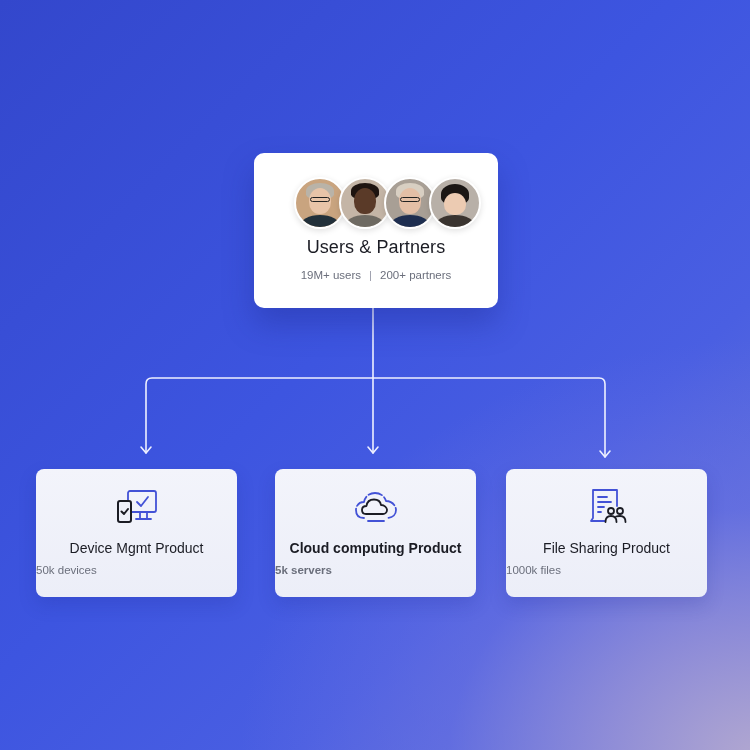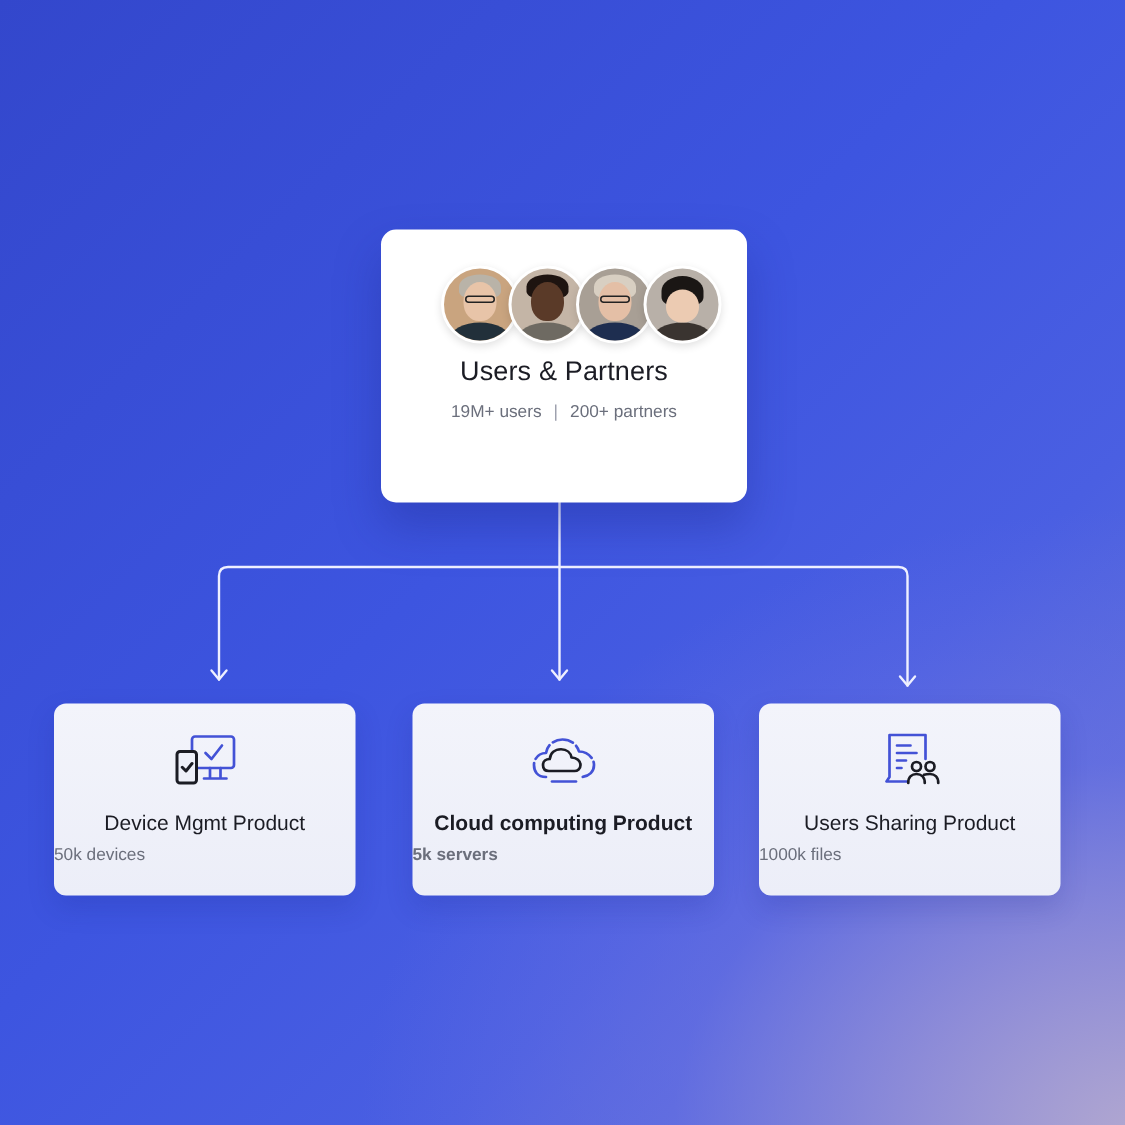--- a/index.html
+++ b/index.html
@@ -5,21 +5,21 @@
   html, body { margin: 0; padding: 0; }
   body {
     width: 750px; height: 750px; position: relative; overflow: hidden;
     font-family: "Liberation Sans", "DejaVu Sans", sans-serif;
     background:
       radial-gradient(ellipse 520px 420px at 760px 760px, rgba(178,168,208,1) 0%, rgba(150,145,215,0.85) 30%, rgba(110,115,225,0.5) 60%, rgba(70,90,230,0) 100%),
       linear-gradient(135deg, #3347cc 0%, #3d55e0 45%, #4a5fe2 70%, #6b79d8 100%);
   }
   .connectors { position: absolute; left: 0; top: 0; width: 750px; height: 750px; pointer-events: none; }
   .top-card {
-    position: absolute; left: 254px; top: 153px; width: 244px; height: 182px;
+    position: absolute; left: 254px; top: 153px; width: 244px; height: 155px;
     background: #ffffff; border-radius: 10px;
     box-shadow: 0 16px 30px rgba(30, 40, 140, 0.35);
   }
   .avatars { position: absolute; left: 40px; top: 24px; height: 52px; display: flex; }
   .avatar {
     width: 48px; height: 48px; border-radius: 50%; border: 2px solid #ffffff;
     margin-left: -7px; position: relative; overflow: hidden;
     box-shadow: 0 2px 6px rgba(0,0,0,0.12);
   }
   .avatar:first-child { margin-left: 0; }
@@ -154,15 +154,15 @@
         <path d="M6 2 L30 2 L30 18 M6 2 L6 30 L4 33 L18 33" stroke="#4352d6" stroke-width="1.8"></path>
         <path d="M11 9 L20 9 M11 14 L24 14 M11 19 L17 19 M11 24 L14 24" stroke="#4352d6" stroke-width="1.8"></path>
 
         <circle cx="24" cy="23" r="3" stroke="#1b1c24" stroke-width="1.8"></circle>
         <circle cx="33" cy="23" r="3" stroke="#1b1c24" stroke-width="1.8"></circle>
         <path d="M18.5 34 C18.5 30 21 28 24 28 C27 28 29.5 30 29.5 34" stroke="#1b1c24" stroke-width="1.8"></path>
         <path d="M29 28.5 C30 28.2 31.5 28 33 28 C36 28 38.5 30 38.5 34" stroke="#1b1c24" stroke-width="1.8"></path>
       </g>
     </svg>
   </div>
-  <div class="title">Users Sharing Product</div>
+  <div class="title">File Sharing Product</div>
   <div class="sub">1000k files</div>
 </div>
 
 </body></html>

